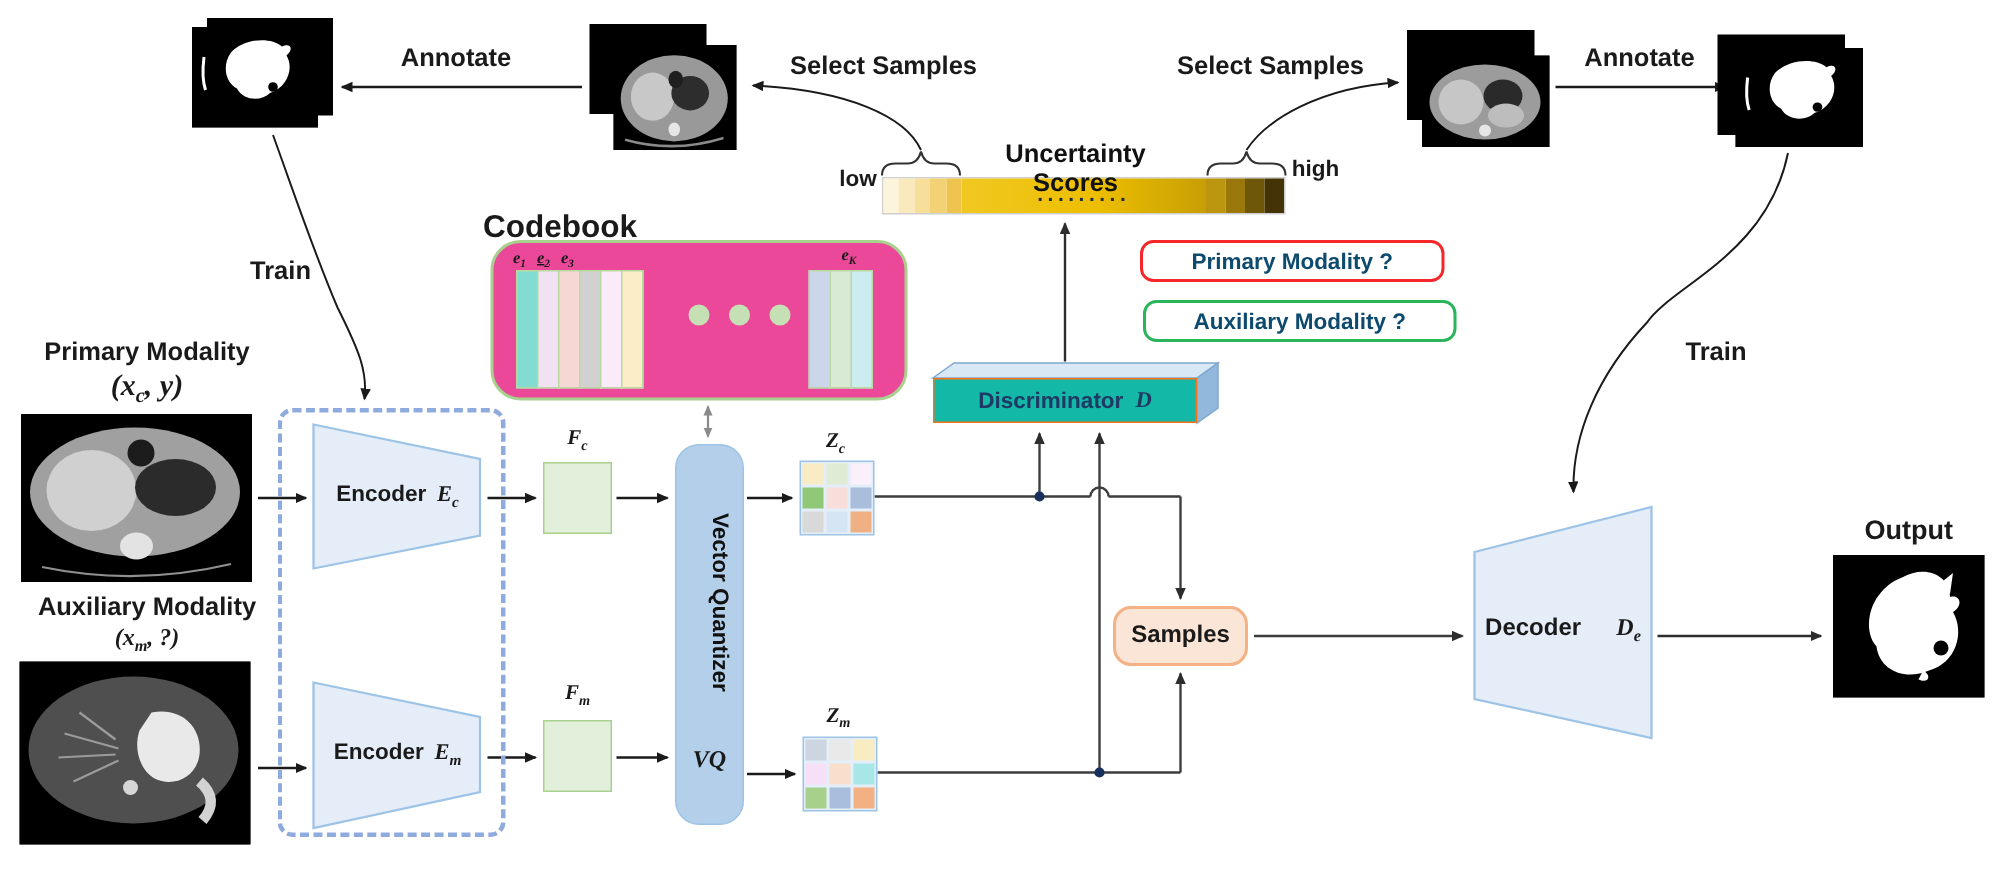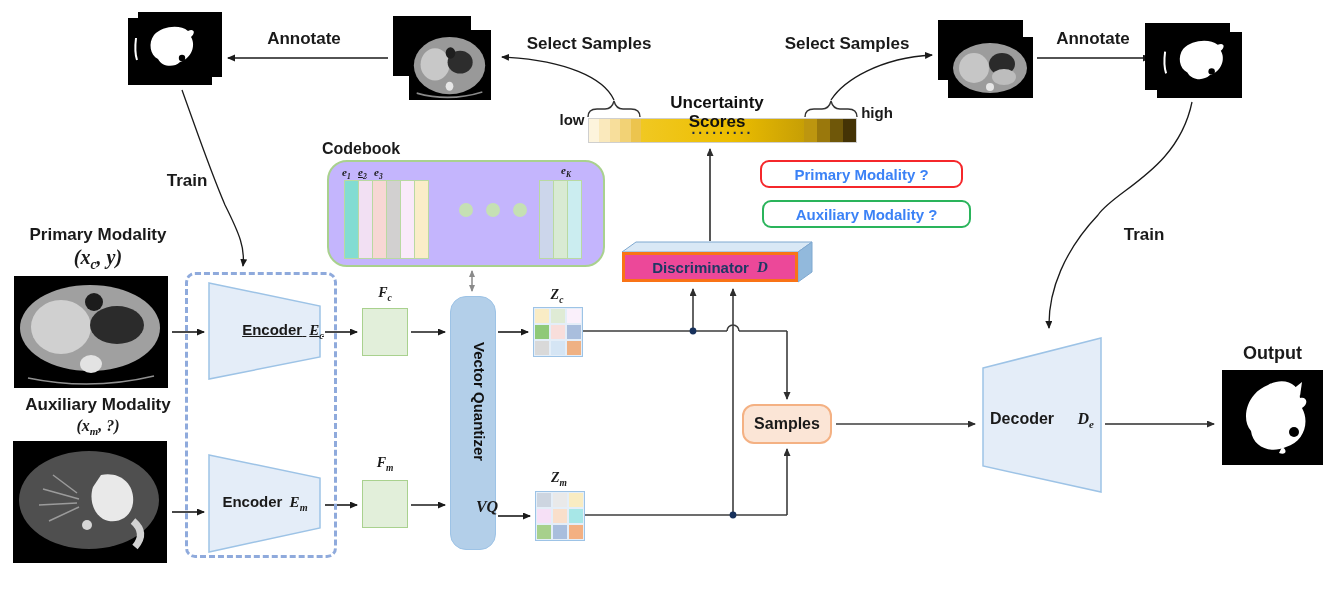--- a/index.html
+++ b/index.html
@@ -14,40 +14,40 @@
   .imgstack .back,.imgstack .front{position:absolute;background:#000;}
   .scan{position:absolute;z-index:2;background:#000;}
   .scan svg{display:block;}
   
   .ubar{position:absolute;z-index:2;display:flex;border:1px solid #cfcfcf;box-sizing:border-box;}
   .ubar .mid{position:relative;height:100%;background:linear-gradient(90deg,#F0C822,#EDBE00 55%,#C79F05);}
   .ubar .dots{position:absolute;left:0;right:0;top:2px;text-align:center;font-weight:bold;
               font-size:14px;letter-spacing:3px;color:#1b2a4a;}
   
   .qtag{position:absolute;z-index:2;background:#fff;border-radius:9px;display:flex;align-items:center;
-        justify-content:center;font-weight:bold;font-size:15px;color:#3b82f6;box-sizing:border-box;}
-  
-  .codebook{position:absolute;z-index:2;border:2px solid #A9D18E;border-radius:20px;background:#c4b5fd;box-sizing:border-box;}
+        justify-content:center;font-weight:bold;font-size:15px;color:#0c4a6e;box-sizing:border-box;}
+  
+  .codebook{position:absolute;z-index:2;border:2px solid #A9D18E;border-radius:20px;background:#ec4899;box-sizing:border-box;}
   .bars{position:absolute;display:flex;}
   .bars span{width:15px;height:79px;border:1px solid #b9d9a2;box-sizing:border-box;margin-right:-1px;}
   .cbdots{position:absolute;display:flex;gap:13px;}
   .cbdots i{width:14px;height:14px;border-radius:50%;background:#C5E0B4;}
   .elab{position:absolute;z-index:3;font-family:"Liberation Serif",serif;font-style:italic;
         font-weight:bold;font-size:11px;color:#1a1a1a;}
   
   .fsq{position:absolute;z-index:2;background:#E2EFDA;border:1.5px solid #A9D18E;box-sizing:border-box;}
   .zgrid{position:absolute;z-index:2;display:grid;grid-template-columns:repeat(3,16px);
          grid-auto-rows:16px;border:1px solid #9DC3E6;background:#fff;}
   .zgrid span{border:1px solid #e4eef8;box-sizing:border-box;}
   
   .vq{position:absolute;z-index:2;background:#B3CFE9;border:1px solid #9DC3E6;border-radius:16px;box-sizing:border-box;}
   .vqtext{position:absolute;z-index:3;writing-mode:vertical-rl;font-weight:bold;font-size:15px;
           color:#111;text-align:center;}
   
-  .discface{position:absolute;z-index:2;background:#ec4899;border:3px solid #f97316;display:flex;
+  .discface{position:absolute;z-index:2;background:#14b8a6;border:1px solid #f97316;display:flex;
             align-items:center;justify-content:center;font-weight:bold;font-size:15px;color:#1F3864;box-sizing:border-box;}
   .concat{position:absolute;z-index:2;background:#FBE5D6;border:2px solid #F4B183;border-radius:12px;
           display:flex;align-items:center;justify-content:center;font-weight:bold;font-size:16px;box-sizing:border-box;}
   .dashedbox{position:absolute;z-index:1;border:3px dashed #8FAADC;border-radius:10px;box-sizing:border-box;}
   .nodelabel{position:absolute;z-index:3;font-weight:bold;font-size:15px;text-align:center;}
 </style>
 </head>
 <body>
 
 <div id="stage">
@@ -203,21 +203,21 @@
   <div class="lbl" style="left:158px;top:172px;width:58px;font-size:17px;">Train</div>
   <div class="lbl" style="left:1116px;top:226px;width:56px;font-size:17px;">Train</div>
 
   <div class="qtag" style="left:760px;top:160px;width:203px;height:28px;border:2px solid #F5272B;">
     <span>Primary Modality ?</span>
   </div>
   <div class="qtag" style="left:762px;top:200px;width:209px;height:28px;border:2px solid #2AB45B;">
     <span>Auxiliary Modality ?</span>
   </div>
 
-  <div class="lbl" style="left:322px;top:140px;width:112px;font-size:16px;text-align:left;">Codebook</div>
+  <div class="lbl" style="left:322px;top:140px;width:112px;font-size:21px;text-align:left;">Codebook</div>
   <div class="codebook" style="left:327px;top:160px;width:278px;height:107px;">
     <span class="elab" style="left:13px;top:4px;"><span>e</span><sub>1</sub></span>
     <span class="elab" style="left:29px;top:4px;text-decoration:underline;"><span>e</span><sub>2</sub></span>
     <span class="elab" style="left:45px;top:4px;"><span>e</span><sub>3</sub></span>
     <span class="elab" style="left:232px;top:2px;"><span>e</span><sub>K</sub></span>
     <div class="bars" style="left:15px;top:18px;">
         <span style="background: rgb(130, 220, 210);"></span>
         <span style="background: rgb(242, 224, 243);"></span>
         <span style="background: rgb(247, 215, 212);"></span>
         <span style="background: rgb(210, 208, 208);"></span>
@@ -266,42 +266,42 @@
       <rect width="154" height="122" fill="#000"></rect>
       <ellipse cx="76" cy="59" rx="70" ry="49" fill="#4f4f4f"></ellipse>
       <path d="M88,34 C108,30 122,44 120,62 C118,78 102,84 90,78 C80,72 76,58 80,46 Z" fill="#e9e9e9"></path>
       <path d="M120,80 Q134,92 122,106" stroke="#d2d2d2" stroke-width="7" fill="none"></path>
       <path d="M30,48 L66,58 M26,64 L64,62 M36,80 L66,66 M40,34 L64,52" stroke="#9b9b9b" stroke-width="1.5"></path>
       <circle cx="74" cy="84" r="5" fill="#d6d6d6"></circle>
     </svg>
   </div>
 
   <div class="dashedbox" style="left:185px;top:272px;width:152px;height:286px;"></div>
-  <div class="nodelabel" style="left:227px;top:321px;width:112px;text-decoration:underline;">
+  <div class="nodelabel" style="left:209px;top:321px;width:112px;">
     <span>Encoder</span>
     <i class="math" style="margin-left:3px;"><span>E</span><sub>c</sub></i>
   </div>
   <div class="nodelabel" style="left:209px;top:493px;width:112px;">
     <span>Encoder</span>
     <i class="math" style="margin-left:3px;"><span>E</span><sub>m</sub></i>
   </div>
 
   <div class="lbl math" style="left:362px;top:285px;width:46px;font-size:14px;">
     <span>F</span><sub>c</sub>
   </div>
   <div class="fsq" style="left:362px;top:308px;width:46px;height:48px;"></div>
 
   <div class="lbl math" style="left:362px;top:455px;width:46px;font-size:14px;">
     <span>F</span><sub>m</sub>
   </div>
   <div class="fsq" style="left:362px;top:480px;width:46px;height:48px;"></div>
 
   <div class="vq" style="left:450px;top:296px;width:46px;height:254px;"></div>
   <div class="vqtext" style="left:458px;top:312px;height:180px;width:30px;">Vector Quantizer</div>
-  <div class="lbl math" style="left:450px;top:498px;width:46px;font-size:16px;margin-left:14px;">VQ</div>
+  <div class="lbl math" style="left:450px;top:498px;width:46px;font-size:16px;">VQ</div>
 
   <div class="lbl math" style="left:533px;top:287px;width:48px;font-size:14px;">
     <span>Z</span><sub>c</sub>
   </div>
   <div class="zgrid" style="left:533px;top:307px;">
       <span style="background: rgb(249, 236, 197);"></span>
       <span style="background: rgb(223, 235, 213);"></span>
       <span style="background: rgb(250, 240, 251);"></span>
       <span style="background: rgb(143, 201, 120);"></span>
       <span style="background: rgb(248, 222, 219);"></span>

